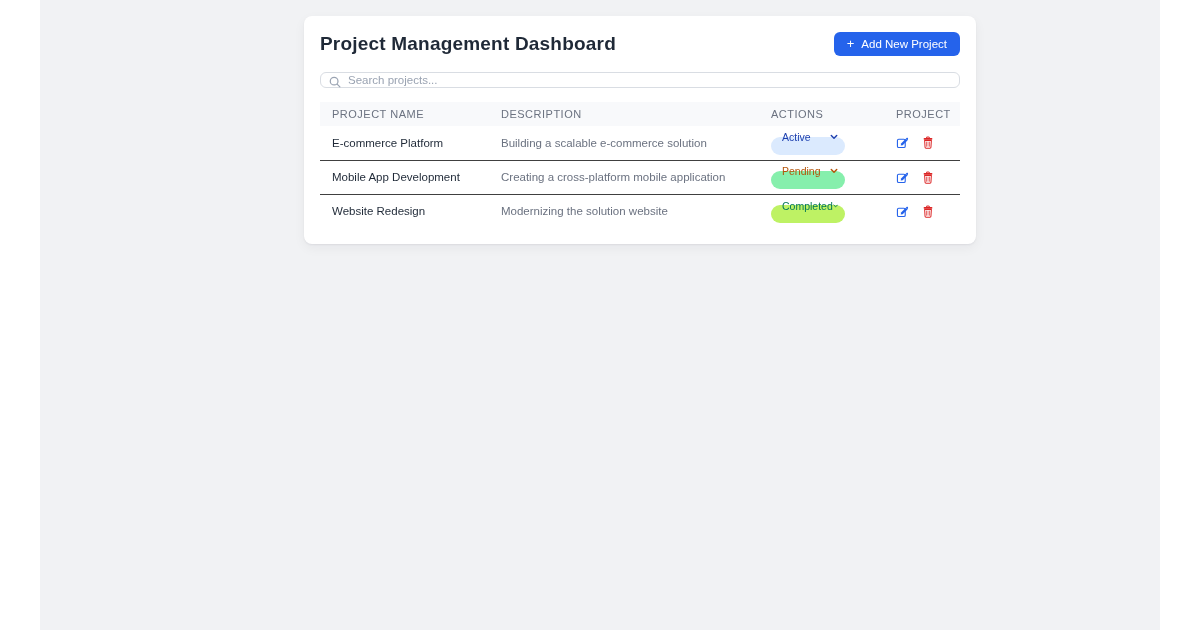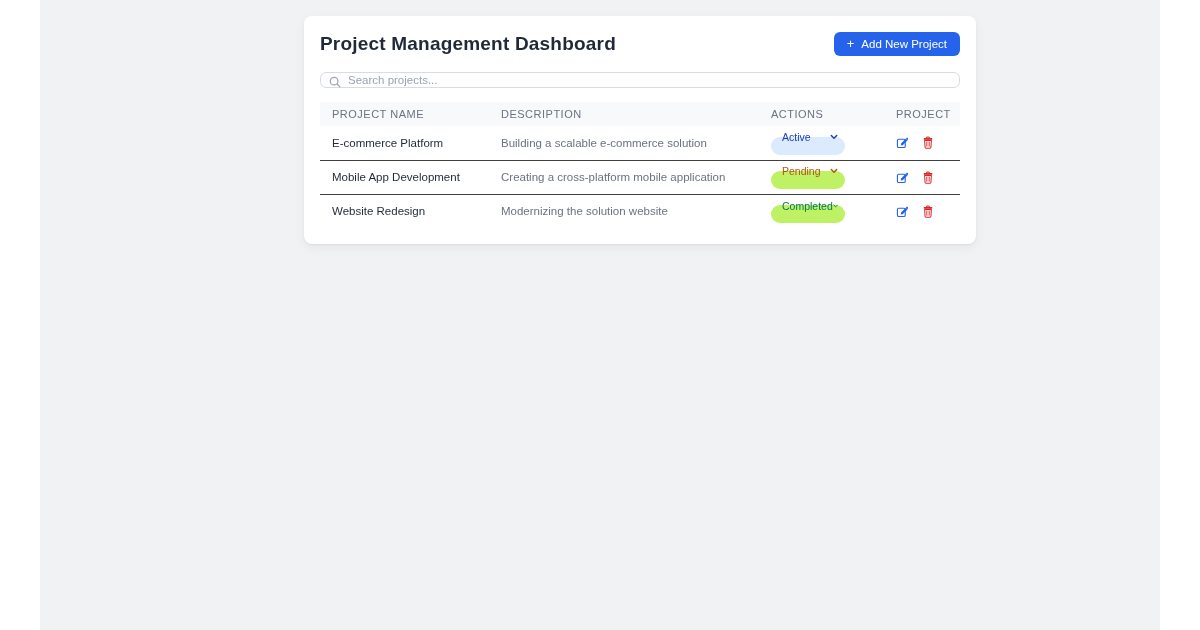--- a/index.html
+++ b/index.html
@@ -115,21 +115,21 @@
           <line x1="12" y1="10.2" x2="12" y2="17.4" stroke="#dc2626" stroke-width="1.6" stroke-linecap="round"></line>
         </svg>
       </button>
     </td>
   </tr>
 
   <tr>
     <td class="p-name">Mobile App Development</td>
     <td class="p-desc">Creating a cross-platform mobile application</td>
     <td>
-      <span class="status-pill" style="background: #bef264; color: rgb(180, 83, 9);">
+      <span class="status-pill" style="background: #86efac; color: rgb(180, 83, 9);">
         <span>Pending</span>
         <svg width="8" height="8" viewBox="0 0 10 10" fill="none">
           <path d="M1.6 3.2 L5 6.6 L8.4 3.2" stroke="currentColor" stroke-width="1.8" stroke-linecap="round" stroke-linejoin="round"></path>
         </svg>
       </span>
     </td>
     <td class="actions-cell">
       <button class="icon-btn">
         <svg width="13" height="13" viewBox="0 0 20 20" fill="none">
           <rect x="2.2" y="5" width="12" height="12.8" rx="2" stroke="#2563eb" stroke-width="1.7"></rect>

